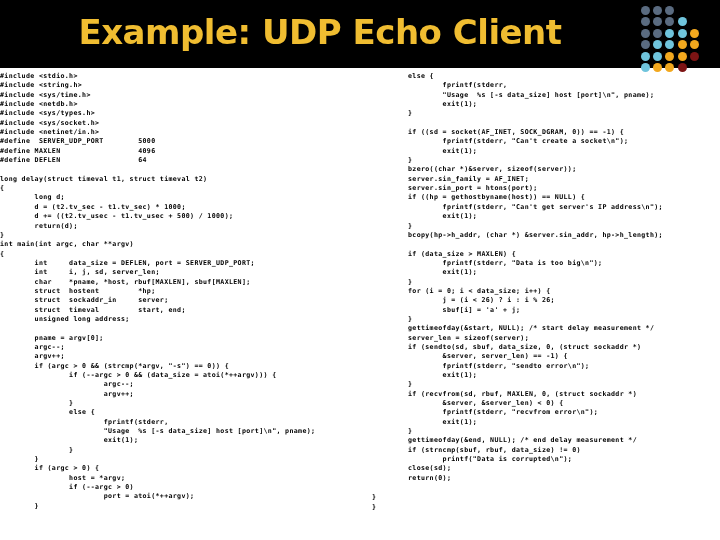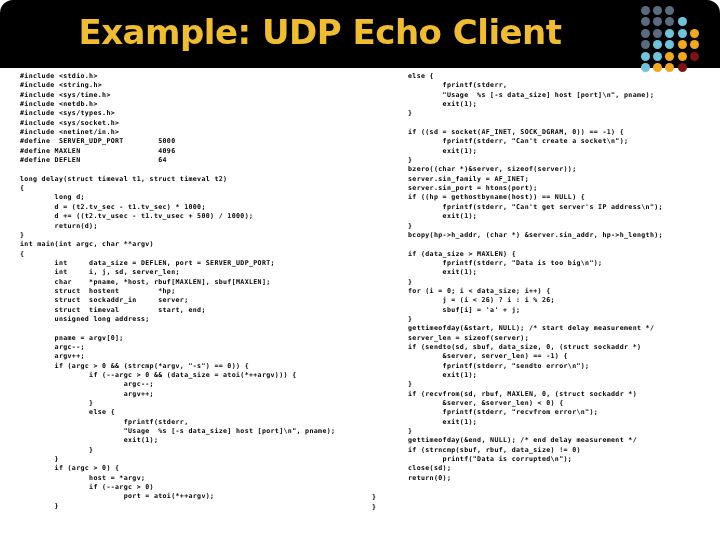--- a/index.html
+++ b/index.html
@@ -57,21 +57,21 @@
     top: 72px;
     color: #000000;
     font-family: "DejaVu Sans Mono", monospace;
     font-size: 6.6px;
     line-height: 9.35px;
     white-space: pre;
     font-weight: bold;
     letter-spacing: 0.35px;
   }
   #code-left {
-    left: 20px;
+    left: 0;
     width: 390px;
   }
   #code-right {
     left: 408px;
     width: 308px;
   }
   .code-line {
     height: 9.35px;
     white-space: pre;
   }
@@ -81,21 +81,21 @@
     color: #000000;
     font-family: "DejaVu Sans Mono", monospace;
     font-size: 6.6px;
     font-weight: bold;
     white-space: pre;
   }
 </style>
 </head>
 <body>
 
-<div id="slide" style="background: rgb(255, 255, 255); border-radius: 13px;">
+<div id="slide" style="background: rgb(255, 255, 255);">
 
   <div id="header-band" style="background: rgb(0, 0, 0);"></div>
 
   <div id="slide-title" style="color: rgb(240, 189, 49);">Example: UDP Echo Client</div>
 
   <div id="logo-dots">
       <div class="dot" style="left: 0px; top: 0px; background: rgb(90, 107, 128);"></div>
       <div class="dot" style="left: 12.2px; top: 0px; background: rgb(90, 107, 128);"></div>
       <div class="dot" style="left: 24.4px; top: 0px; background: rgb(90, 107, 128);"></div>
       <div class="dot" style="left: 0px; top: 11.4px; background: rgb(90, 107, 128);"></div>

